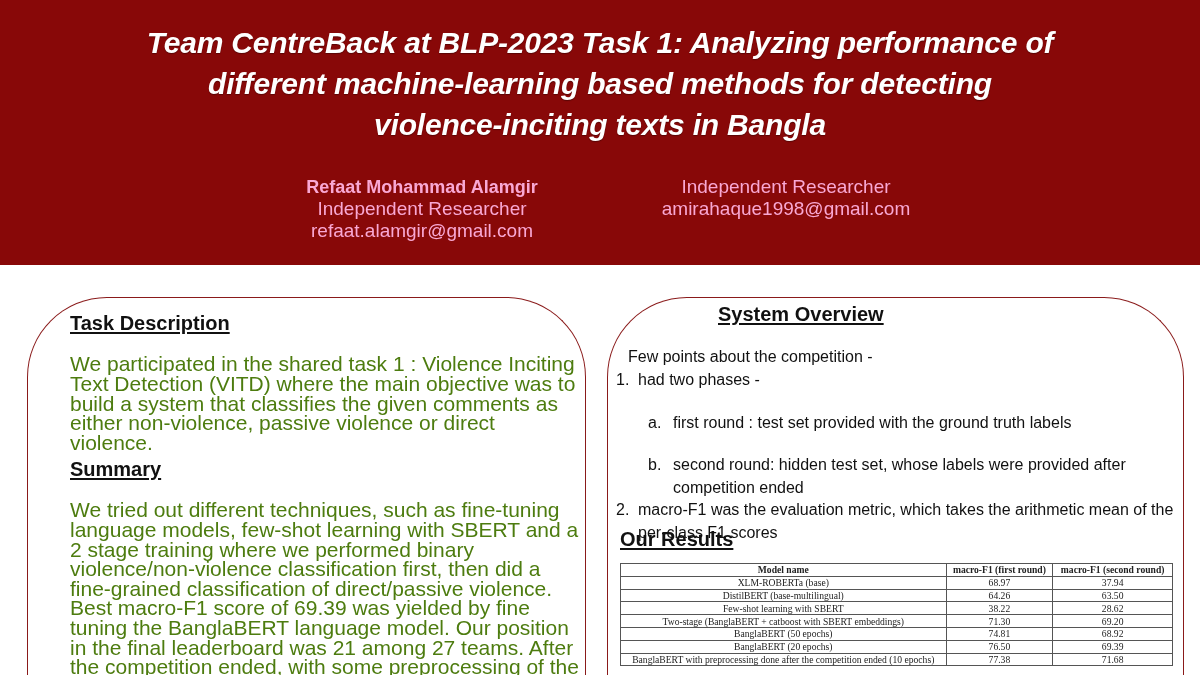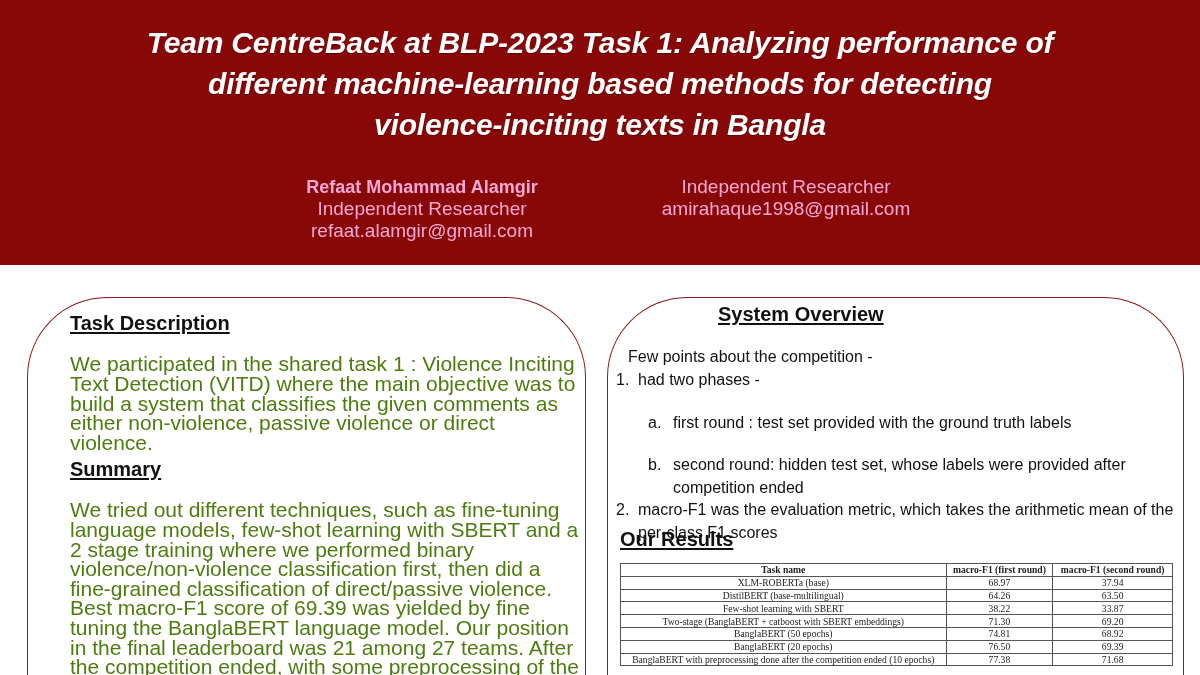--- a/index.html
+++ b/index.html
@@ -158,40 +158,40 @@
   <div id="h-res" class="sec-heading">Our Results</div>
 
   <table class="results">
     <colgroup>
         <col class="c1">
         <col class="c2">
         <col class="c3">
       </colgroup>
     <thead>
       <tr>
-        <th>Task name</th>
+        <th>Model name</th>
         <th>macro-F1 (first round)</th>
         <th>macro-F1 (second round)</th>
       </tr>
     </thead>
     <tbody>
       <tr>
         <td>XLM-ROBERTa (base)</td>
         <td>68.97</td>
         <td>37.94</td>
       </tr>
       <tr>
         <td>DistilBERT (base-multilingual)</td>
         <td>64.26</td>
         <td>63.50</td>
       </tr>
       <tr>
         <td>Few-shot learning with SBERT</td>
         <td>38.22</td>
-        <td>33.87</td>
+        <td>28.62</td>
       </tr>
       <tr>
         <td>Two-stage (BanglaBERT + catboost with SBERT embeddings)</td>
         <td>71.30</td>
         <td>69.20</td>
       </tr>
       <tr>
         <td>BanglaBERT (50 epochs)</td>
         <td>74.81</td>
         <td>68.92</td>

